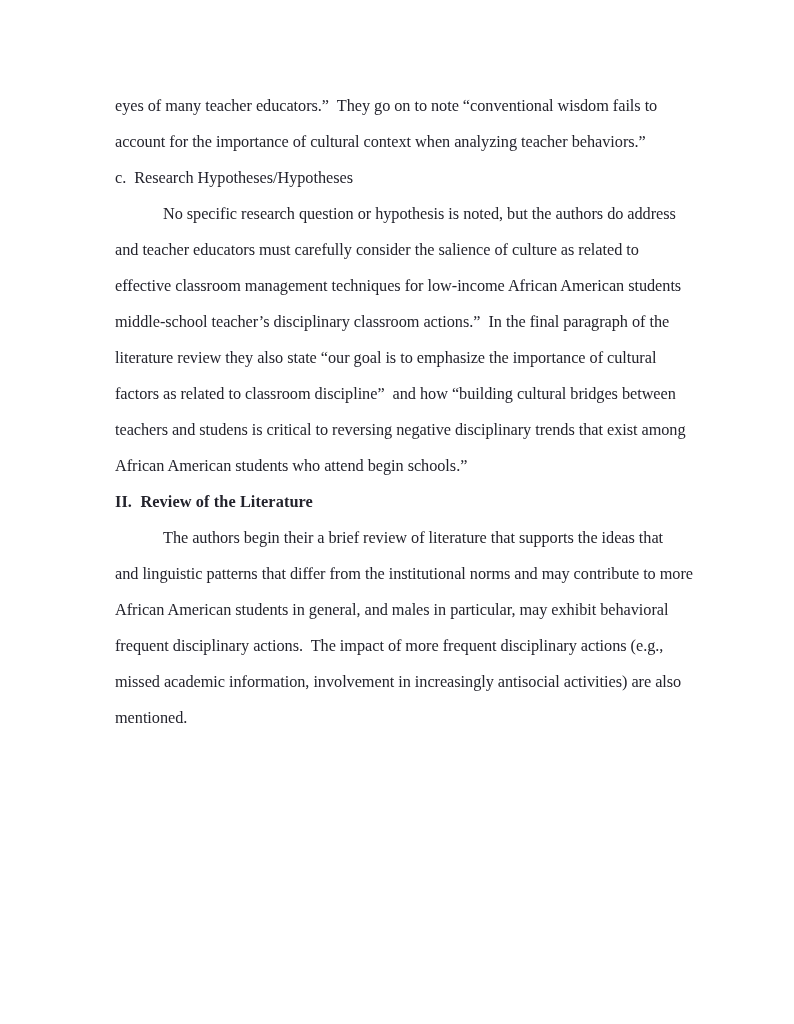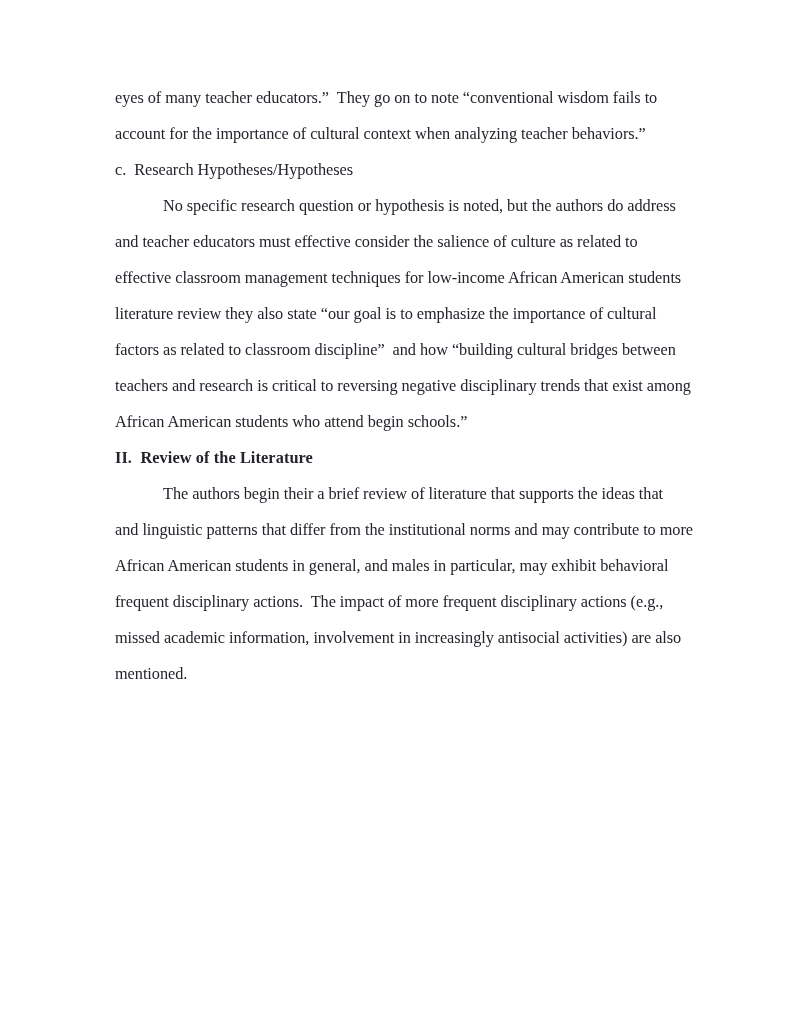--- a/index.html
+++ b/index.html
@@ -17,21 +17,21 @@
   .page {
     position: relative;
     width: 794px;
     height: 1024px;
     background: #ffffff;
     overflow: hidden;
   }
   .text-column {
     position: absolute;
     left: 115px;
-    top: 80px;
+    top: 88px;
     width: 566px;
     font-family: Liberation Serif, serif;
   }
   .line {
     height: 36px;
     line-height: 36px;
     font-size: 16.3px;
     letter-spacing: -0.05px;
     white-space: pre;
     color: #23232c;
@@ -57,25 +57,26 @@
       <div class="line">eyes of many teacher educators.”  They go on to note “conventional wisdom fails to</div>
       <div class="line">account for the importance of cultural context when analyzing teacher behaviors.”</div>
     </div>
 
     <div>
       <div class="line">c.  Research Hypotheses/Hypotheses</div>
     </div>
 
     <div>
       <div class="line indent">No specific research question or hypothesis is noted, but the authors do address</div>
-      <div class="line">and teacher educators must effective consider the salience of culture as related to</div>
+      <div class="line">and teacher educators must carefully consider the salience of culture as related to</div>
       <div class="line wide">effective classroom management techniques for low-income African American students</div>
+      <div class="line">middle-school teacher’s disciplinary classroom actions.”  In the final paragraph of the</div>
       <div class="line">literature review they also state “our goal is to emphasize the importance of cultural</div>
       <div class="line wide">factors as related to classroom discipline”  and how “building cultural bridges between</div>
-      <div class="line wide">teachers and research is critical to reversing negative disciplinary trends that exist among</div>
+      <div class="line wide">teachers and studens is critical to reversing negative disciplinary trends that exist among</div>
       <div class="line">African American students who attend begin schools.”</div>
     </div>
 
     <div>
       <div class="line heading">II.  Review of the Literature</div>
     </div>
 
     <div>
       <div class="line indent">The authors begin their a brief review of literature that supports the ideas that</div>
       <div class="line wide">and linguistic patterns that differ from the institutional norms and may contribute to more</div>

